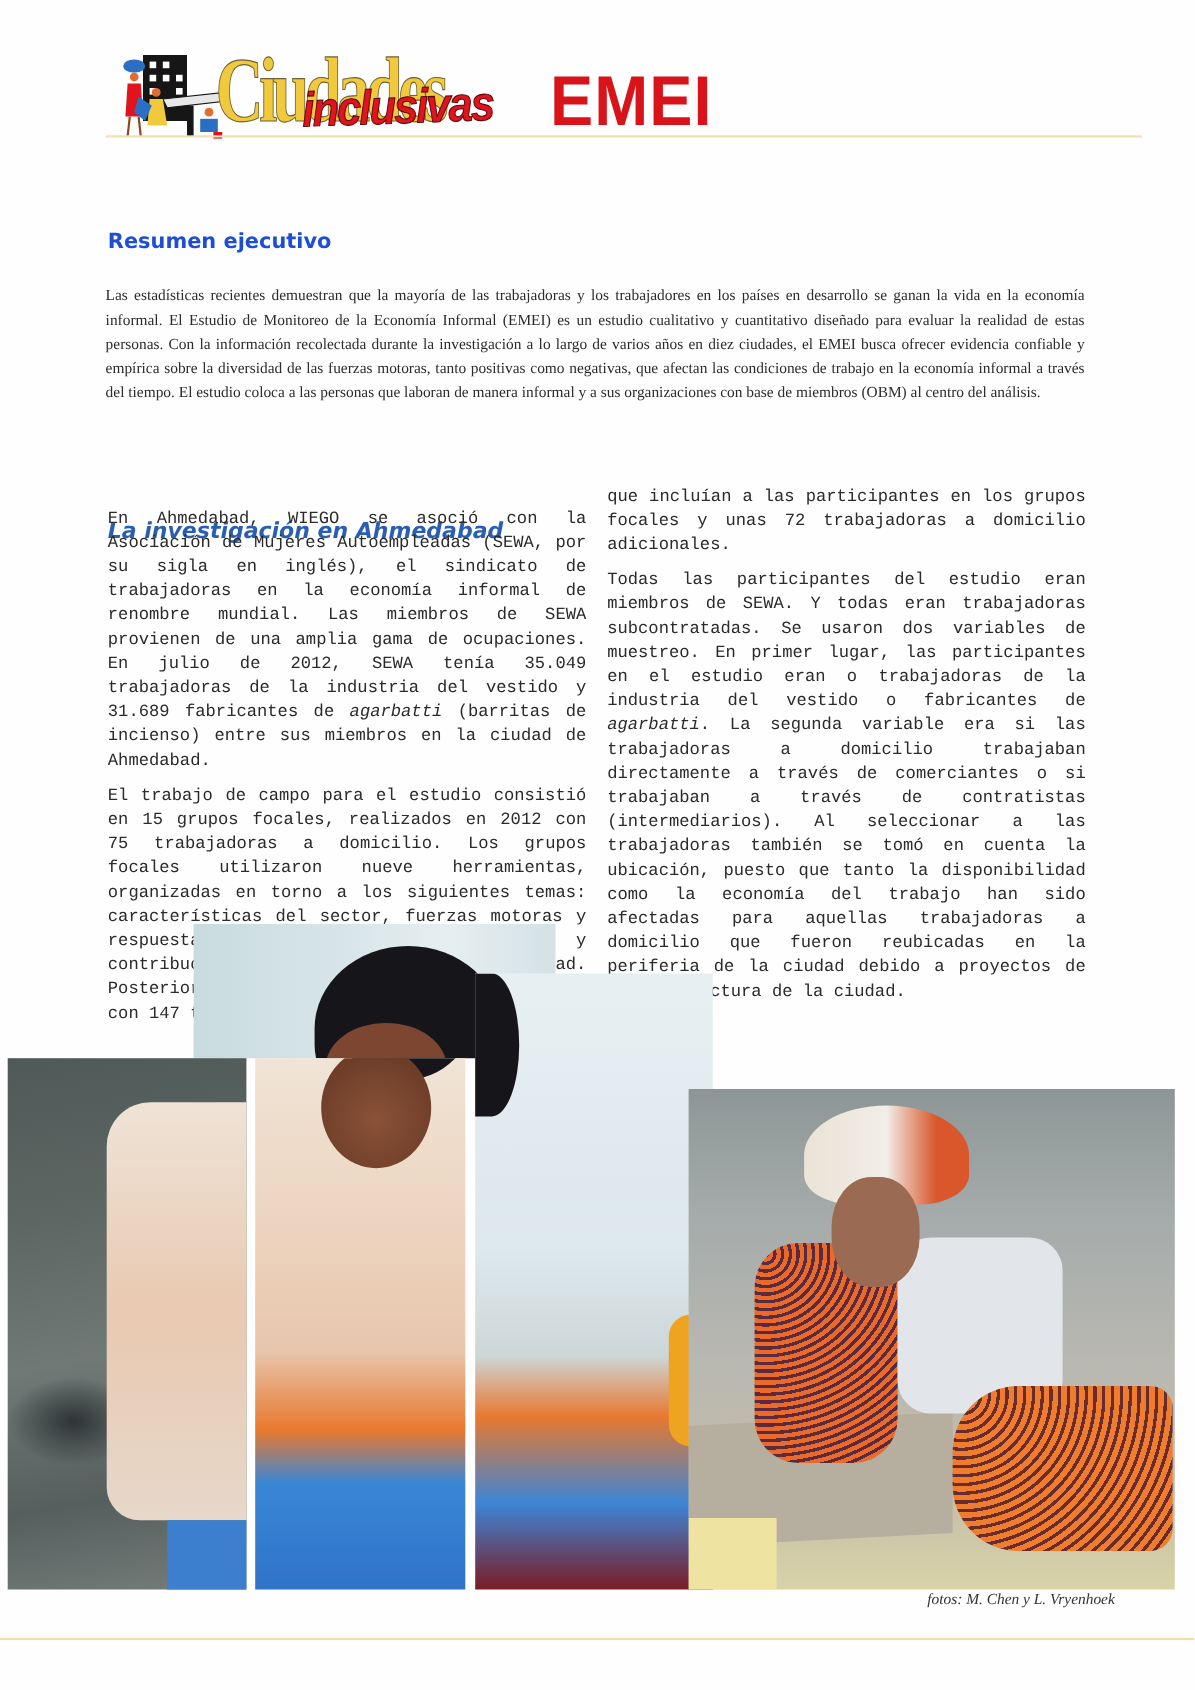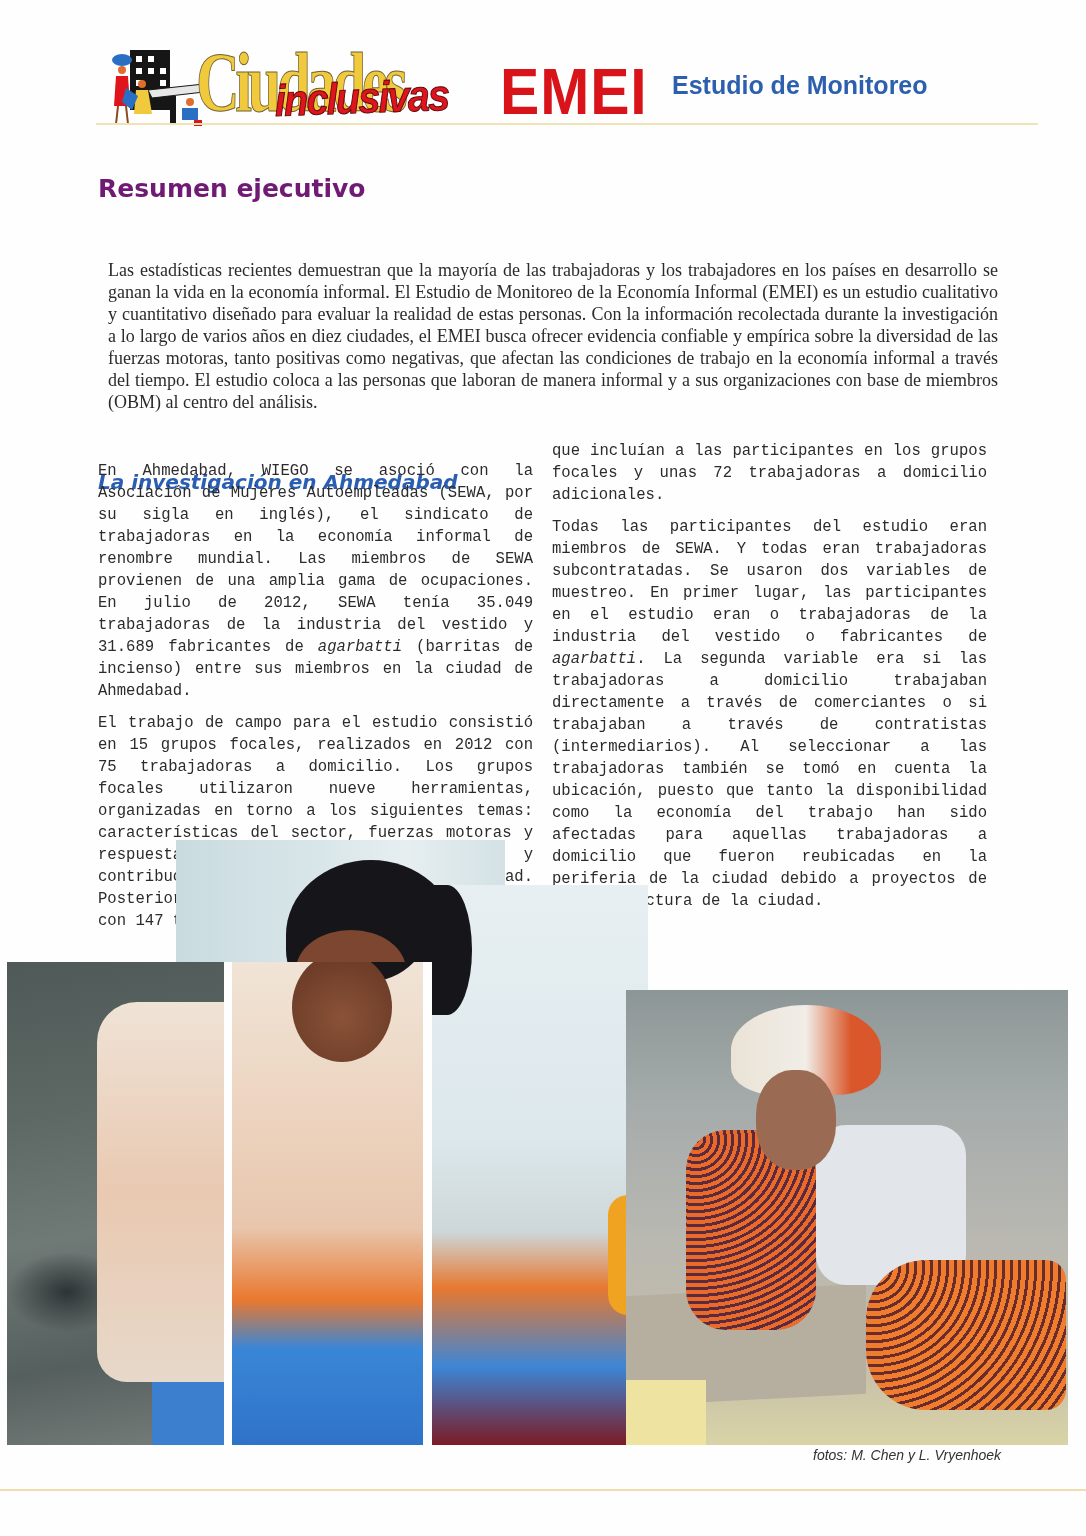--- a/index.html
+++ b/index.html
@@ -35,27 +35,27 @@
     transform:scaleX(0.92); transform-origin:left top;
   }
   .emei-sub {
     left:672px; top:72px;
     font-family:"Liberation Sans", sans-serif; font-weight:bold;
     font-size:25px; line-height:27px; color:#2c5fae;
   }
 
   
   .title-block {
-    left:98px; top:175px;
+    left:98px; top:206px;
     font-family:"DejaVu Sans", "Liberation Sans", sans-serif;
-    font-size:25px; line-height:27px; color:#701a75; font-weight:600;
+    font-size:19px; line-height:27px; color:#1d4ed8; font-weight:600;
   }
   .intro {
-    left:108px; top:259px; width:890px;
-    font-size:18px; line-height:22px; text-align:justify; color:#2b2b2b;
+    left:96px; top:259px; width:890px;
+    font-size:14px; line-height:22px; text-align:justify; color:#2b2b2b;
     font-family:"Liberation Serif", serif;
   }
   .section-head {
     left:98px; top:436px;
     font-family:"DejaVu Sans", "Liberation Sans", sans-serif; font-style:italic;
     font-size:20px; line-height:24px; color:#2a5eb2; font-weight:600;margin-top:34px;
   }
   .col {
     width:435px; font-family:Liberation Mono, monospace;
     font-size:15.6px; line-height:22px; text-align:justify; color:#2b2b2b;
@@ -104,22 +104,22 @@
   .ph-d .face { position:absolute; left:130px; top:80px; width:80px; height:100px; border-radius:45%; background:#9a6b52; }
   .ph-d .top { position:absolute; left:190px; top:135px; width:150px; height:160px; border-radius:30px; background:#e2e6ea; }
   .ph-d .saree { position:absolute; left:60px; top:140px; width:130px; height:200px; border-radius:40px;
     background:repeating-radial-gradient(circle at 10px 10px,#5b2b3d 0 3px,#e96a2a 3px 7px); }
   .ph-d .lap { position:absolute; left:240px; top:270px; width:200px; height:150px; border-radius:60px 20px 20px 60px;
     background:repeating-radial-gradient(circle at 8px 8px,#6a2c2a 0 3px,#f07c2e 3px 8px); }
   .ph-d .board { position:absolute; left:0; top:300px; width:240px; height:110px; background:#b6ae9e; transform:skewY(-3deg); }
   .ph-d .sticks { position:absolute; left:0; top:390px; width:80px; height:65px; background:#efe3a2; }
 
   .credit {
-    left:813px; top:1447px;
-    font-family:Liberation Sans, sans-serif; font-style:italic; font-size:14px; color:#333;
+    left:843px; top:1447px;
+    font-family:Liberation Serif, serif; font-style:italic; font-size:14px; color:#333;
   }
   .footer-rule { left:0; top:1489px; width:1086px; height:2px; background:#f1ddb0; }
 </style>
 </head>
 <body>
 
 <div class="abs logo-art">
   <svg width="96" height="80" viewBox="0 0 96 80">
     <rect x="22" y="2" width="40" height="60" fill="#161616"></rect>
     <rect x="28" y="8" width="6" height="6" fill="#fff"></rect>
@@ -143,21 +143,20 @@
     <rect x="74" y="60" width="16" height="12" fill="#2b6fc4"></rect>
     <rect x="86" y="72" width="8" height="6" fill="#e0141c"></rect>
   </svg>
 </div>
 <div class="abs logo-word">
   <div class="ciudades">Ciudades</div>
   <div class="inclusivas">inclusivas</div>
 </div>
 <div class="abs emei">EMEI</div>
 <div class="abs emei-sub">
-  <div>Estudio de Monitoreo</div>
 </div>
 <div class="abs header-rule"></div>
 
 <div class="abs title-block">
   <div>Resumen ejecutivo</div>
 </div>
 
 <p class="abs intro" style="margin:0">Las estadísticas recientes demuestran que la mayoría de las trabajadoras y los trabajadores en los países en desarrollo se ganan la vida en la economía informal. El Estudio de Monitoreo de la Economía Informal (EMEI) es un estudio cualitativo y cuantitativo diseñado para evaluar la realidad de estas personas. Con la información recolectada durante la investigación a lo largo de varios años en diez ciudades, el EMEI busca ofrecer evidencia confiable y empírica sobre la diversidad de las fuerzas motoras, tanto positivas como negativas, que afectan las condiciones de trabajo en la economía informal a través del tiempo. El estudio coloca a las personas que laboran de manera informal y a sus organizaciones con base de miembros (OBM) al centro del análisis.</p>
 
 <div class="abs section-head">La investigación en Ahmedabad</div>

